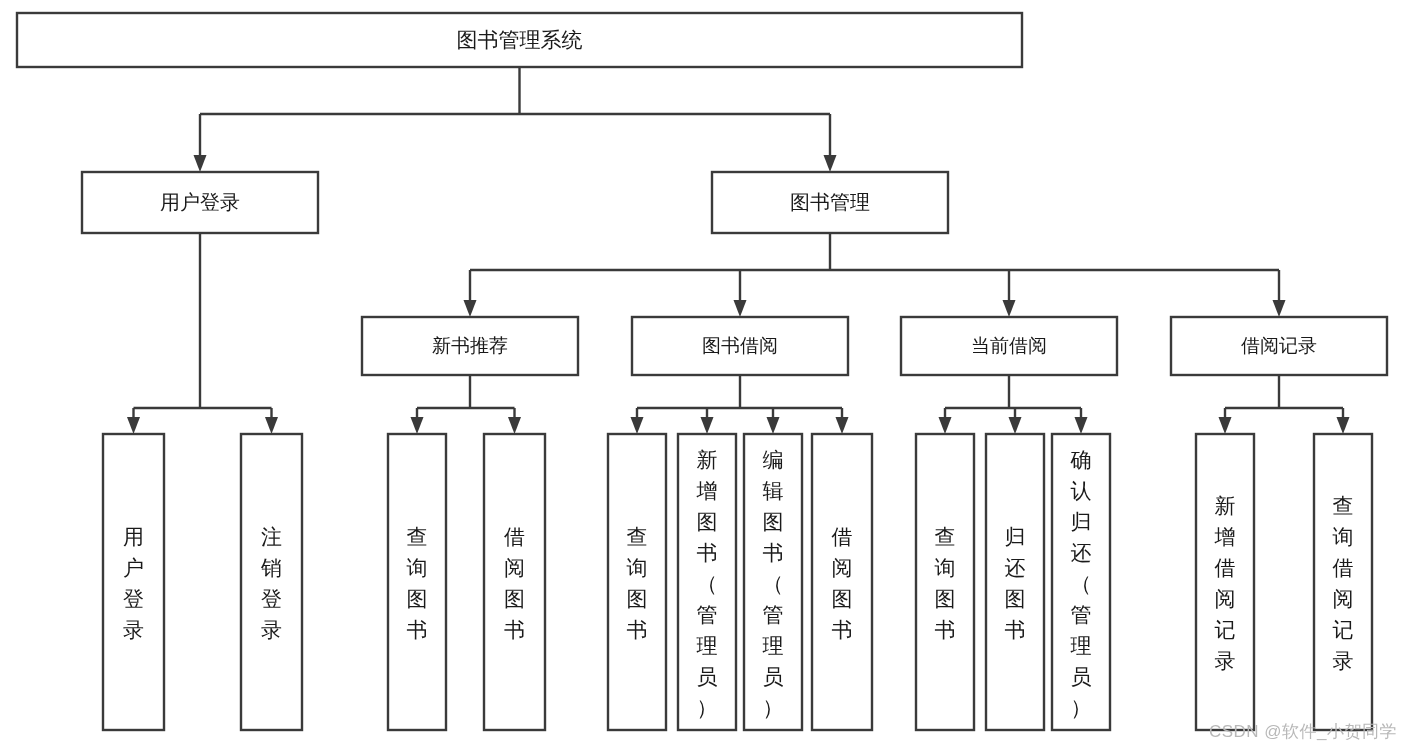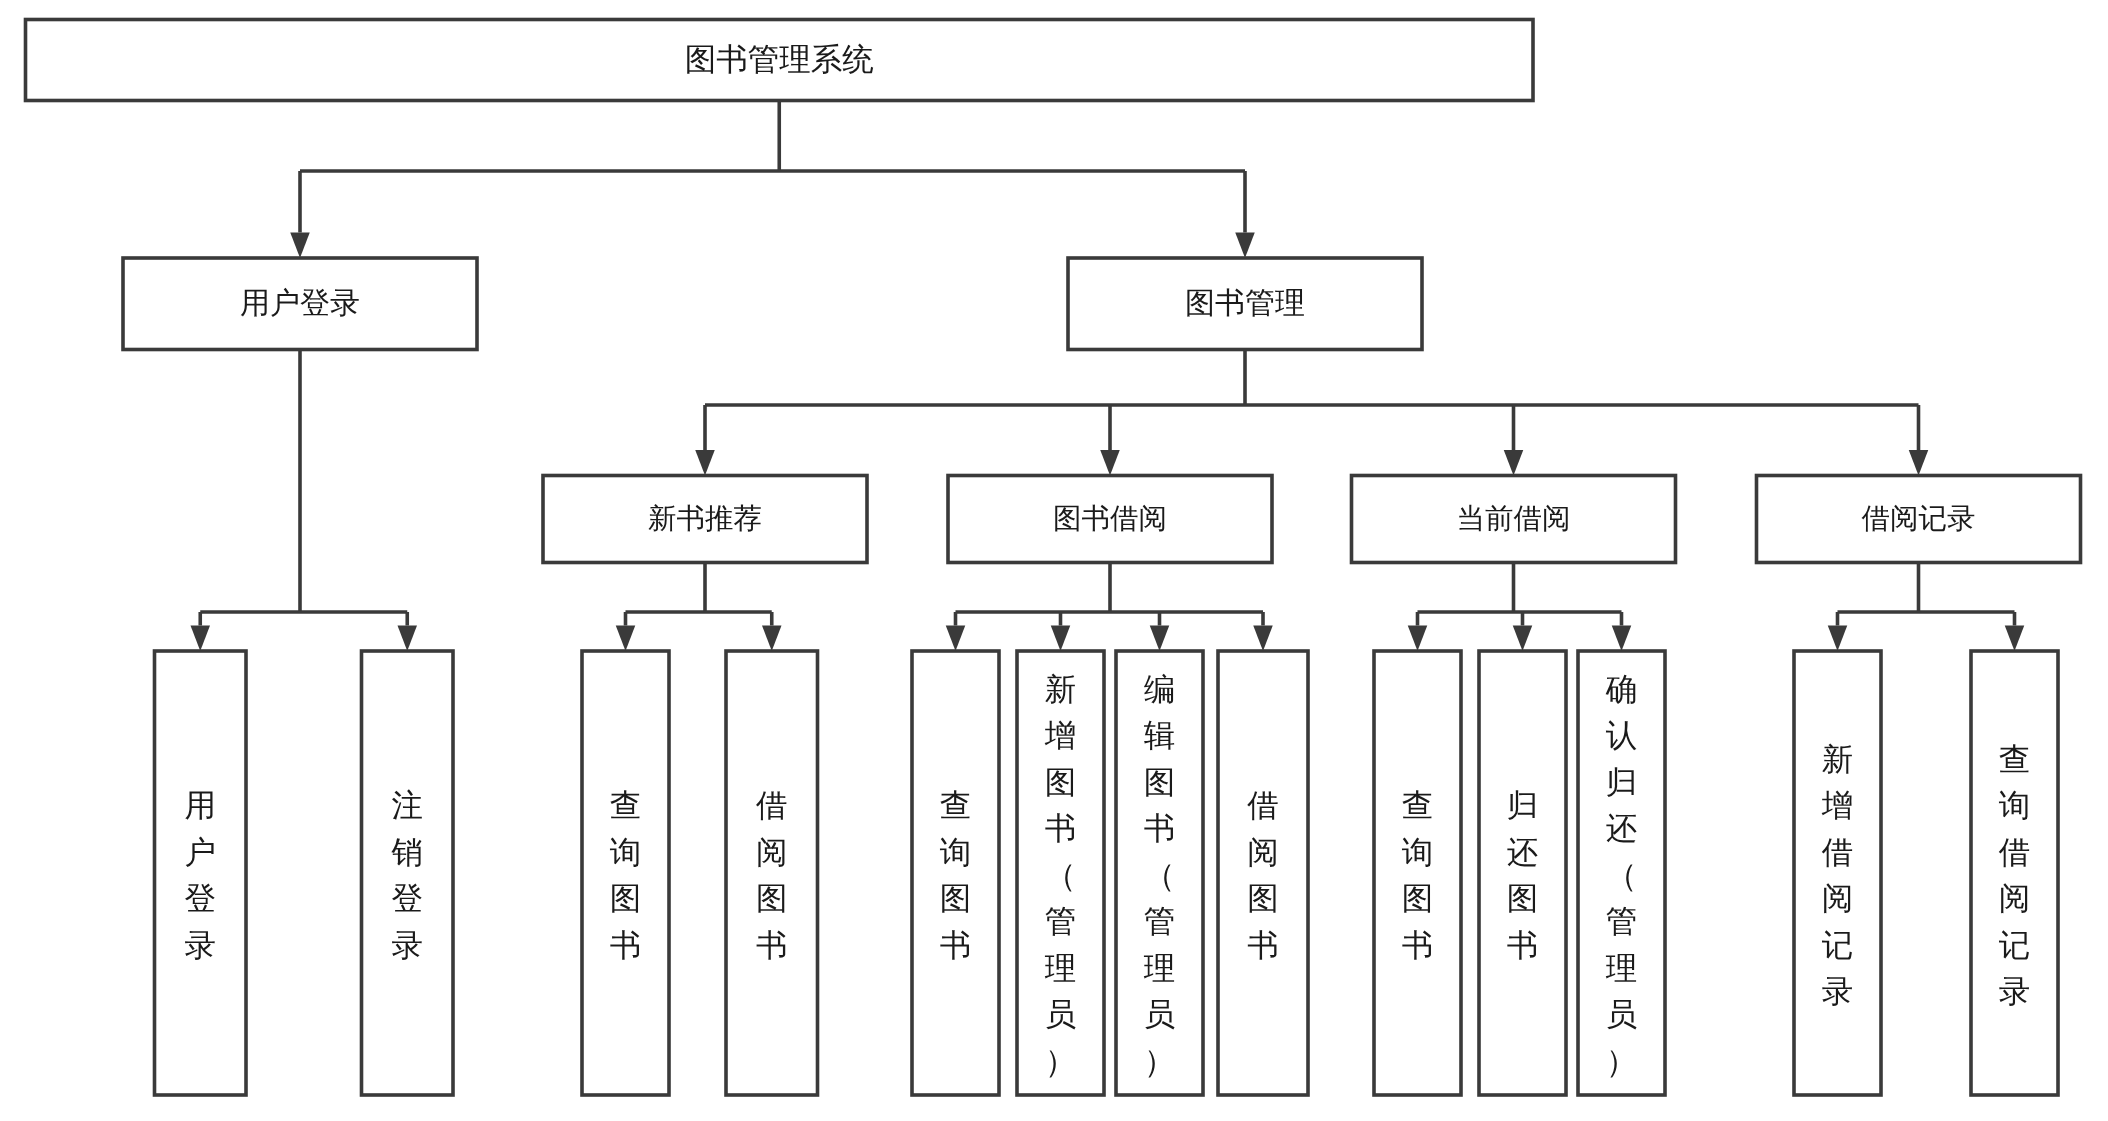--- a/index.html
+++ b/index.html
@@ -208,14 +208,15 @@
           <rect x="1196" y="434" width="58" height="296" class="node-box"></rect>
           <text x="1225" y="513" class="leaf-label"><tspan x="1225" dy="0">新</tspan><tspan x="1225" dy="31">增</tspan><tspan x="1225" dy="31">借</tspan><tspan x="1225" dy="31">阅</tspan><tspan x="1225" dy="31">记</tspan><tspan x="1225" dy="31">录</tspan></text>
         </g>
         <g>
           <rect x="1314" y="434" width="58" height="296" class="node-box"></rect>
           <text x="1343" y="513" class="leaf-label"><tspan x="1343" dy="0">查</tspan><tspan x="1343" dy="31">询</tspan><tspan x="1343" dy="31">借</tspan><tspan x="1343" dy="31">阅</tspan><tspan x="1343" dy="31">记</tspan><tspan x="1343" dy="31">录</tspan></text>
         </g>
       </g>
   </svg>
 
+  <div class="watermark-text">CSDN @软件_小贺同学</div>
 
 </div>
 
 </body></html>

